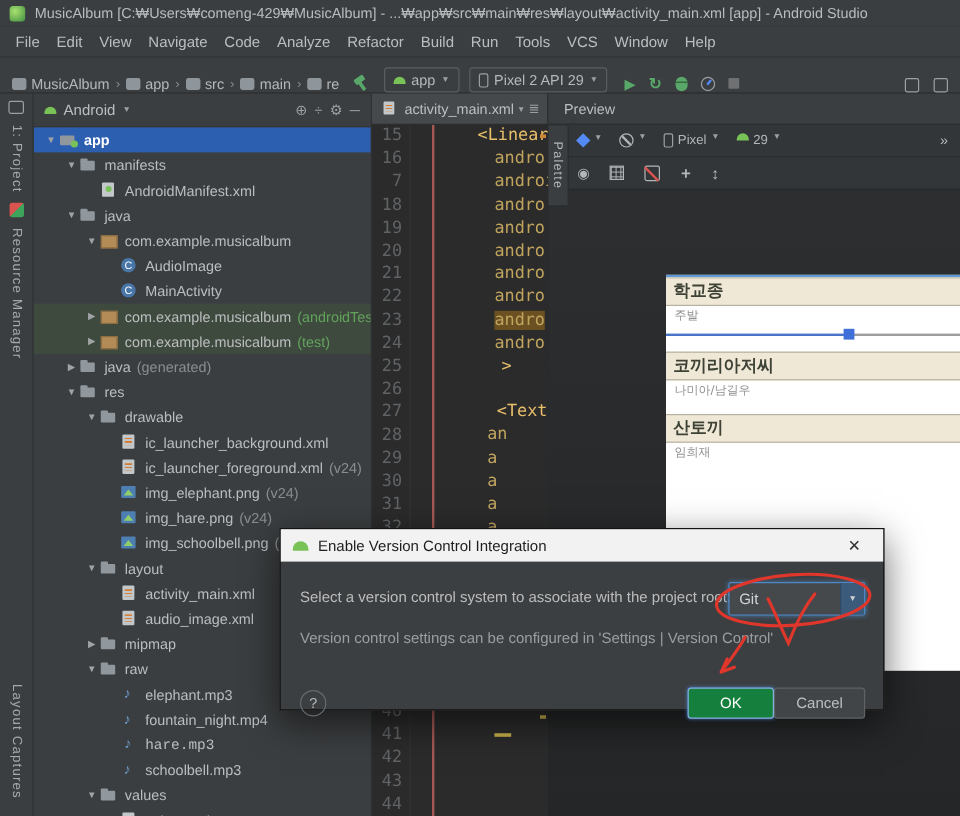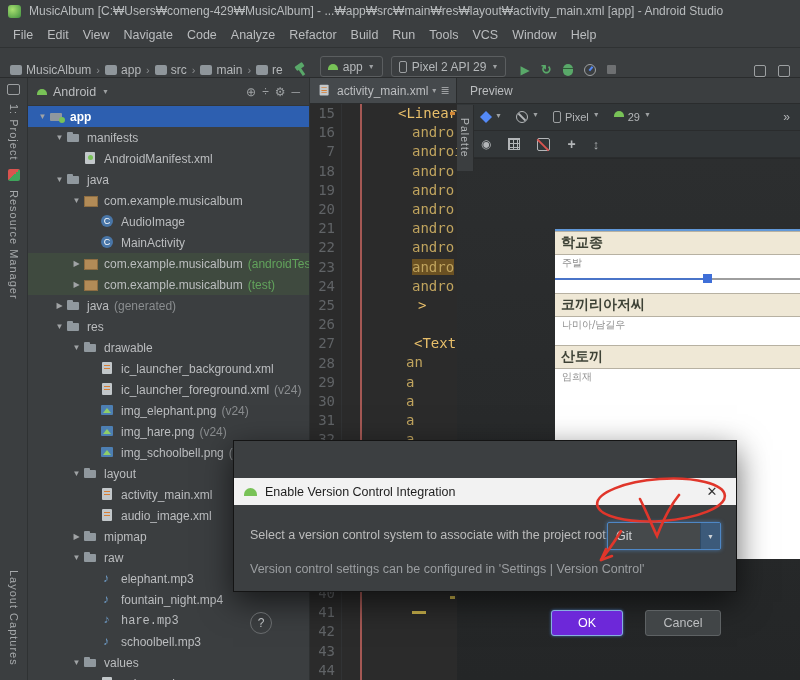--- a/index.html
+++ b/index.html
@@ -131,39 +131,39 @@
          display:flex;align-items:center;padding:0 6px;font-size:14px;color:#3e4236;font-weight:600;}
   .sub{height:16px;display:flex;align-items:center;padding:0 7px;font-size:10px;color:#8f8f8f;}
   .seek{height:16px;position:relative;}
   .seek .track-l{position:absolute;left:0;top:7px;width:62%;height:2px;background:#4a74c8;}
   .seek .track-r{position:absolute;left:62%;right:0;top:7px;height:2px;background:#9e9e9e;}
   .seek .thumb{position:absolute;left:calc(62% - 4px);top:3px;width:9px;height:9px;background:#3f6fd8;}
 
   
   .dlg{position:absolute;left:233px;top:440px;width:504px;height:152px;z-index:50;border:1px solid #141414;
        box-shadow:0 10px 30px rgba(0,0,0,.6);background:#3c3f41;}
-  .dlg-title{height:27px;background:#f2f2f2;display:flex;align-items:center;padding:0 10px;margin-top:37px;}
+  .dlg-title{height:27px;background:#f2f2f2;display:flex;align-items:center;padding:0 10px;}
   .dlg-robot{width:13px;height:8px;border-radius:7px 7px 0 0;background:#78c257;flex:none;}
   .dlg-title-text{margin-left:8px;font-size:12.5px;color:#1e1e1e;}
   .dlg-close{margin-left:auto;width:28px;text-align:center;font-size:13px;color:#333;cursor:default;}
   .dlg-body{position:relative;height:124px;}
   .dlg-row1{position:relative;margin:18px 15px 0 16px;height:26px;}
   .dlg-prompt{font-size:12.5px;color:#bcbcbc;line-height:24px;}
   .dlg-combo{position:absolute;right:0;top:-1px;width:114px;height:28px;background:#45494b;border:1px solid #4e87c5;
              box-shadow:0 0 4px rgba(78,135,197,.75);border-radius:2px;display:flex;align-items:center;
              font-size:12.5px;color:#d2d4d6;padding-left:8px;}
   .combo-btn{margin-left:auto;width:20px;height:100%;background:#3c5a7a;border-left:1px solid #2f4a66;
              display:flex;align-items:center;justify-content:center;font-size:7px;color:#cfd3d6;}
   .dlg-hint{margin:13px 15px 0 16px;font-size:12.5px;color:#9b9ea1;}
   .dlg-buttons{position:absolute;left:16px;right:15px;bottom:11px;display:flex;align-items:center;}
   .dlg-help{width:22px;height:22px;border-radius:50%;border:1px solid #686b6d;color:#b9bcbe;display:flex;
             align-items:center;justify-content:center;font-size:12px;}
   .btn-spacer{flex:1;}
   .btn{height:26px;border-radius:3px;font-size:12.5px;font-family:"Liberation Sans",sans-serif;cursor:default;}
-  .btn-ok{width:72px;background:#6d28d9;border:1px solid #86aede;box-shadow:0 0 3px rgba(72,120,190,.9);color:#fff;margin-right:22px;}
+  .btn-ok{width:72px;background:#15803d;border:1px solid #86aede;box-shadow:0 0 3px rgba(72,120,190,.9);color:#fff;margin-right:0;}
   .btn-cancel{width:76px;background:#414547;border:1px solid #5e6264;color:#bdbfc1;}
 
   
   .anno{position:absolute;left:0;top:0;z-index:200;pointer-events:none;}
 </style>
 </head>
 <body>
 
 <div class="app">
 

